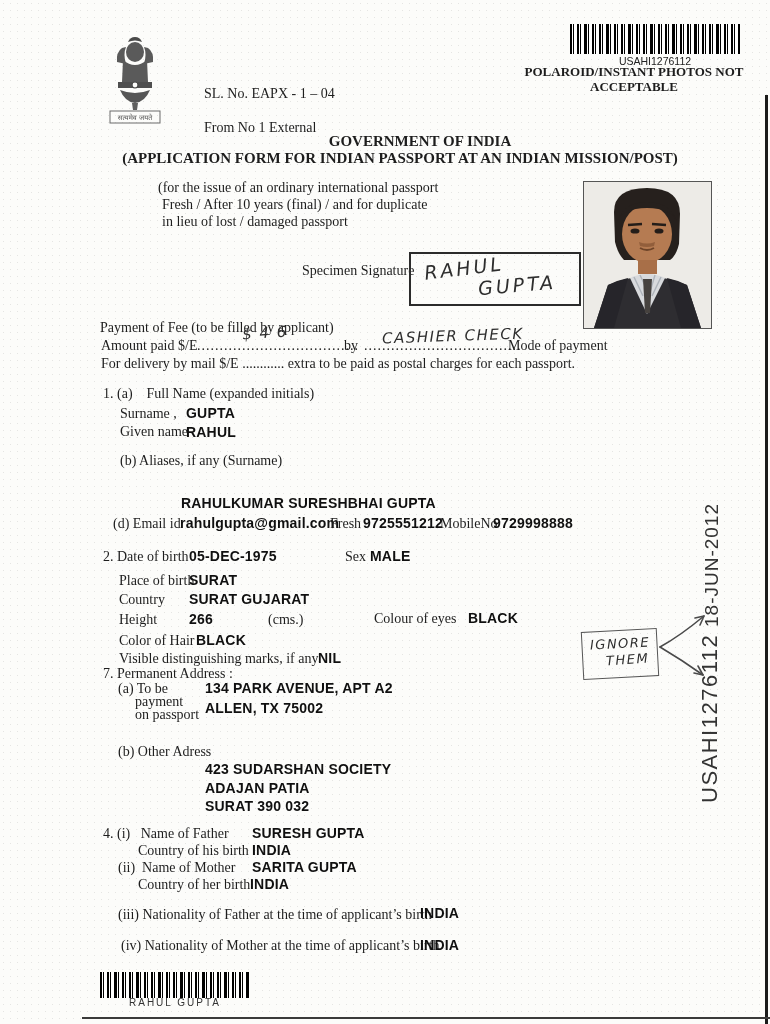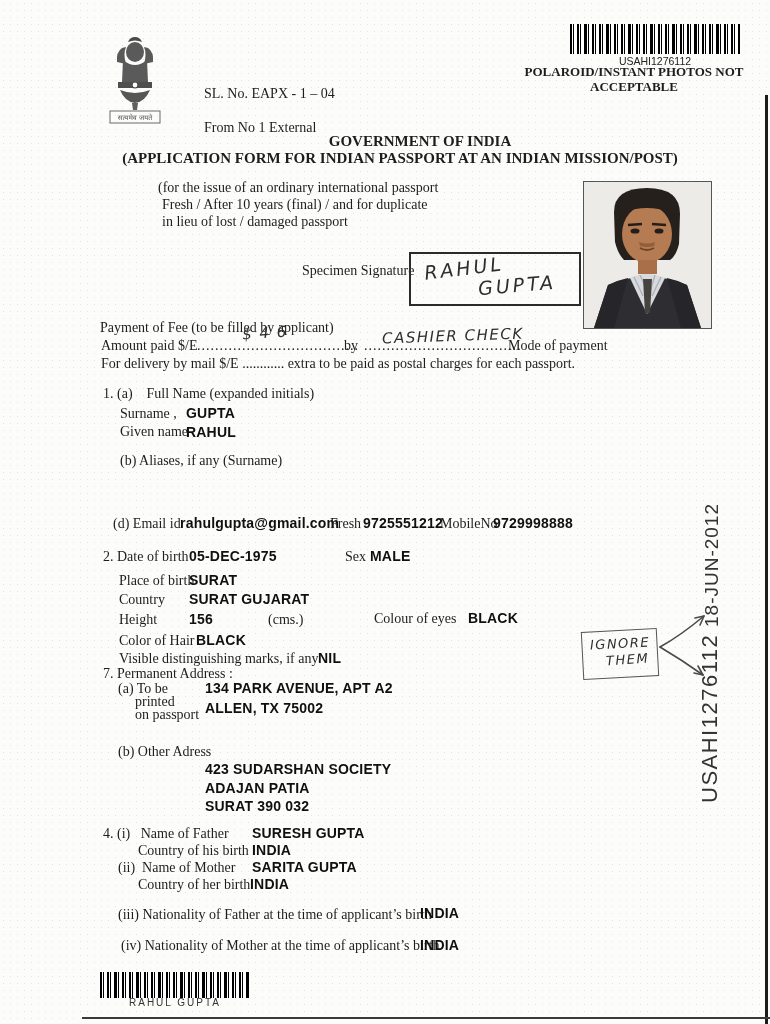--- a/index.html
+++ b/index.html
@@ -101,48 +101,49 @@
   <span class="hand" style="left:382px;top:327px;transform:rotate(-2deg)">CASHIER CHECK</span>
   <span class="t" style="left:508px;top:338px">Mode of payment</span>
   <span class="t" style="left:101px;top:356px">For delivery by mail $/E ............ extra to be paid as postal charges for each passport.</span>
 
   <span class="t pre" style="left:103px;top:386px">1. (a)    Full Name (expanded initials)</span>
   <span class="t" style="left:120px;top:406px">Surname ,</span>
   <span class="v" style="left:186px;top:405px">GUPTA</span>
   <span class="t" style="left:120px;top:424px">Given name</span>
   <span class="v" style="left:186px;top:424px">RAHUL</span>
   <span class="t" style="left:120px;top:453px">(b) Aliases, if any (Surname)</span>
+  <span class="v" style="left:181px;top:495px">RAHULKUMAR SURESHBHAI GUPTA</span>
   <span class="t" style="left:113px;top:516px">(d) Email id</span>
   <span class="v" style="left:180px;top:515px">rahulgupta@gmail.com</span>
   <span class="t" style="left:330px;top:516px">Fresh</span>
   <span class="v" style="left:363px;top:515px">9725551212</span>
   <span class="t" style="left:440px;top:516px">MobileNo</span>
   <span class="v" style="left:493px;top:515px">9729998888</span>
 
   <span class="t" style="left:103px;top:549px">2. Date of birth</span>
   <span class="v" style="left:189px;top:548px">05-DEC-1975</span>
   <span class="t" style="left:345px;top:549px">Sex</span>
   <span class="v" style="left:370px;top:548px">MALE</span>
   <span class="t" style="left:119px;top:573px">Place of birth</span>
   <span class="v" style="left:189px;top:572px">SURAT</span>
   <span class="t" style="left:119px;top:592px">Country</span>
   <span class="v" style="left:189px;top:591px">SURAT GUJARAT</span>
   <span class="t" style="left:119px;top:612px">Height</span>
-  <span class="v" style="left:189px;top:611px">156</span>
+  <span class="v" style="left:189px;top:611px">266</span>
   <span class="t" style="left:268px;top:612px">(cms.)</span>
   <span class="t" style="left:374px;top:611px">Colour of eyes</span>
   <span class="v" style="left:468px;top:610px">BLACK</span>
   <span class="t" style="left:119px;top:633px">Color of  Hair</span>
   <span class="v" style="left:196px;top:632px">BLACK</span>
   <span class="t" style="left:119px;top:651px">Visible distinguishing marks, if any</span>
   <span class="v" style="left:318px;top:650px">NIL</span>
 
   <span class="t" style="left:103px;top:666px">7. Permanent Address :</span>
   <span class="t" style="left:118px;top:681px">(a) To be</span>
-  <span class="t" style="left:135px;top:694px">printed</span>
+  <span class="t" style="left:135px;top:694px">payment</span>
   <span class="t" style="left:135px;top:707px">on passport</span>
   <span class="v" style="left:205px;top:680px">134 PARK AVENUE, APT A2</span>
   <span class="v" style="left:205px;top:700px">ALLEN, TX 75002</span>
   <span class="t" style="left:118px;top:744px">(b) Other Adress</span>
   <span class="v" style="left:205px;top:761px">423 SUDARSHAN SOCIETY</span>
   <span class="v" style="left:205px;top:780px">ADAJAN PATIA</span>
   <span class="v" style="left:205px;top:798px">SURAT 390 032</span>
 
   <span class="t pre" style="left:103px;top:826px">4. (i)   Name of Father</span>
   <span class="v" style="left:252px;top:825px">SURESH GUPTA</span>

